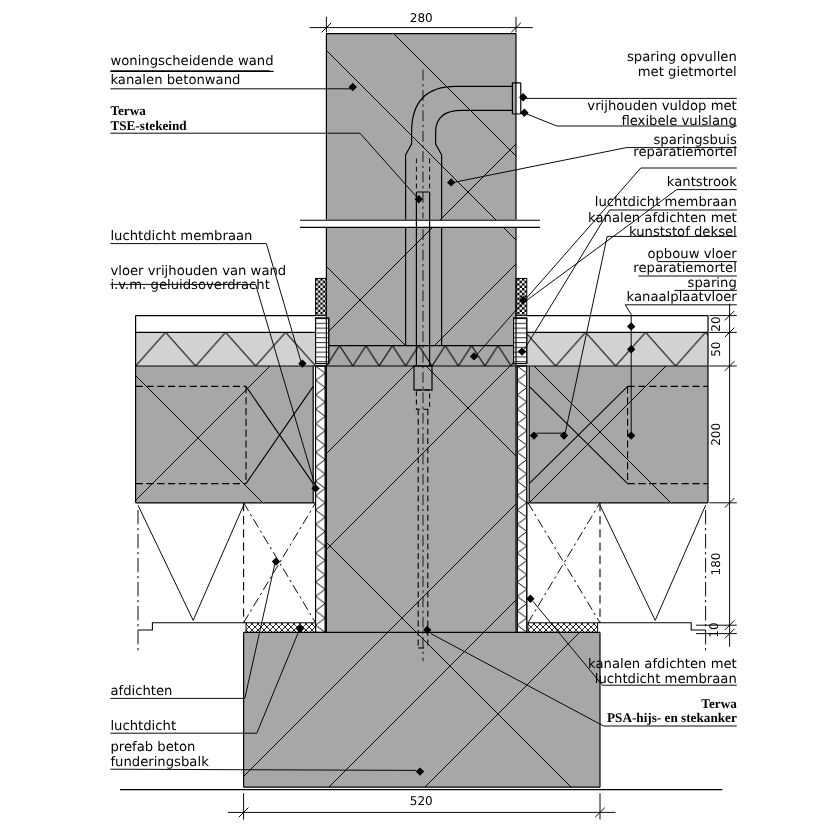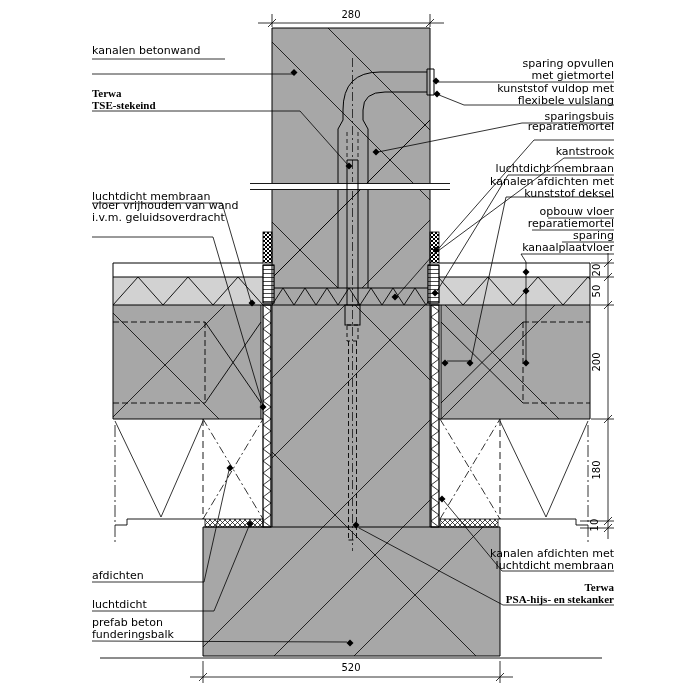--- a/index.html
+++ b/index.html
@@ -261,50 +261,51 @@
     <text x="351" y="671" text-anchor="middle" class="dimtxt">520</text>
     <text x="600" y="270" text-anchor="middle" class="dimtxt" transform="rotate(-90 600 270)">20</text>
     <text x="600" y="291" text-anchor="middle" class="dimtxt" transform="rotate(-90 600 291)">50</text>
     <text x="600" y="362" text-anchor="middle" class="dimtxt" transform="rotate(-90 600 362)">200</text>
     <text x="600" y="470" text-anchor="middle" class="dimtxt" transform="rotate(-90 600 470)">180</text>
     <text x="598" y="525" text-anchor="middle" class="dimtxt" transform="rotate(-90 598 525)">10</text>
   </g>
 </svg>
 
 <div class="lbl" style="left:92px;top:44px;line-height:14px">
+  <span class="ul1">woningscheidende wand</span>
   <span>kanalen betonwand</span>
 </div>
 <div class="lbl bold" style="left:92px;top:87px">
   <span>Terwa</span>
   <span>TSE-stekeind</span>
 </div>
 <div class="lbl" style="left:92px;top:191px">
   <span>luchtdicht membraan</span>
 </div>
-<div class="lbl" style="left:92px;top:200px">
+<div class="lbl" style="left:92px;top:220px">
   <span>vloer vrijhouden van wand</span>
   <span>i.v.m. geluidsoverdracht</span>
 </div>
 <div class="lbl" style="left:92px;top:570px">
   <span>afdichten</span>
 </div>
 <div class="lbl" style="left:92px;top:599px">
   <span>luchtdicht</span>
 </div>
 <div class="lbl" style="left:92px;top:617px">
   <span>prefab beton</span>
   <span>funderingsbalk</span>
 </div>
 
-<div class="lbl r" style="top:58px">
+<div class="lbl r" style="top:42px">
   <span>sparing opvullen</span>
   <span>met gietmortel</span>
 </div>
 <div class="lbl r" style="top:83px">
-  <span>kunststof vuldop met</span>
+  <span>vrijhouden vuldop met</span>
   <span>flexibele vulslang</span>
 </div>
 <div class="lbl r" style="top:111px">
   <span>sparingsbuis</span>
 </div>
 <div class="lbl r" style="top:121px">
   <span>reparatiemortel</span>
 </div>
 <div class="lbl r" style="top:146px">
   <span>kantstrook</span>

